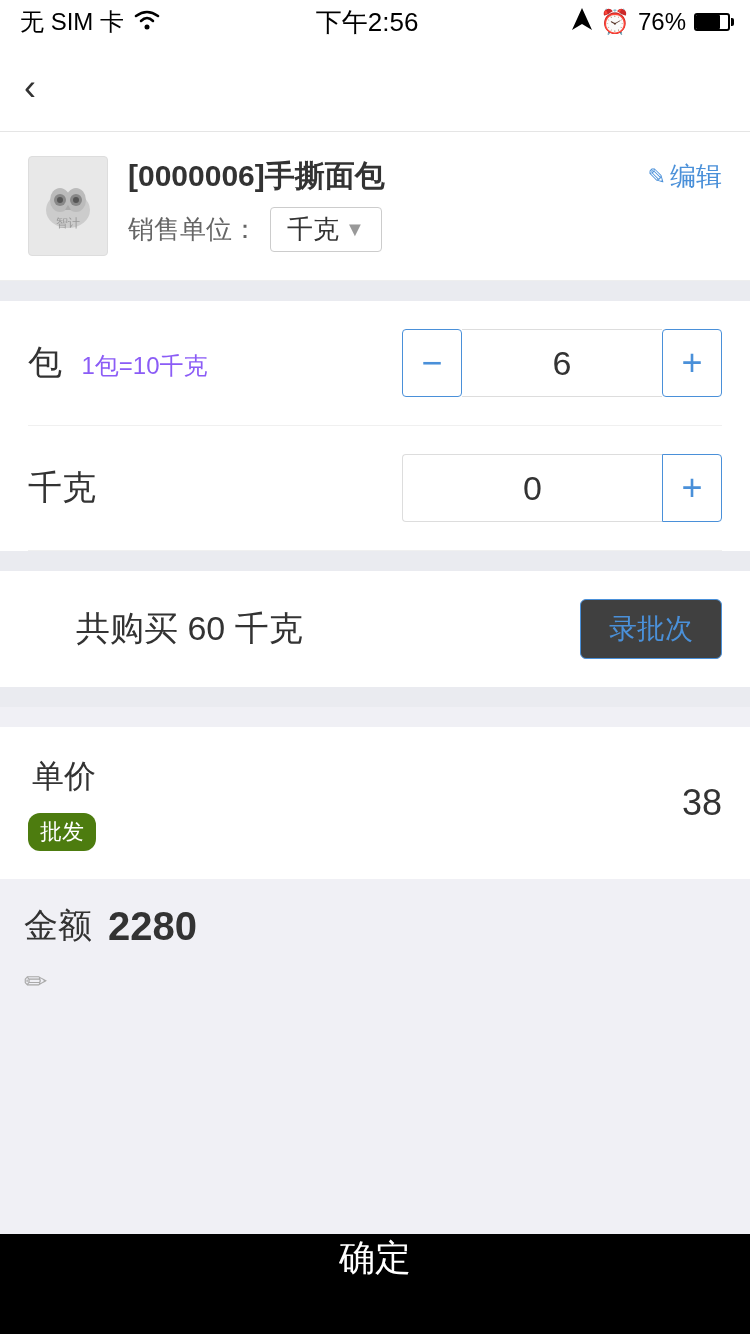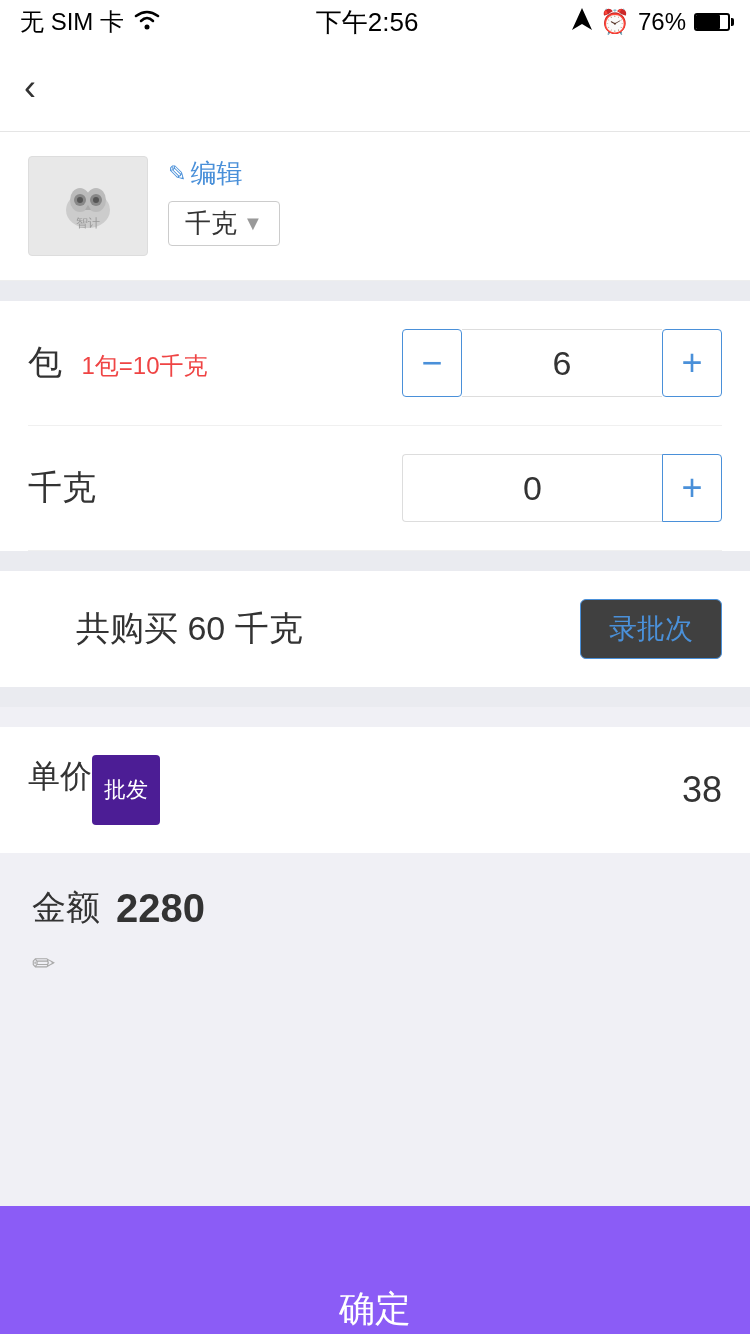--- a/index.html
+++ b/index.html
@@ -94,21 +94,21 @@
     
     .product-card {
       background: #fff;
       padding: 24px 28px;
       display: flex;
       align-items: flex-start;
       gap: 20px;
       border-bottom: 1px solid #eee;
     }
     .product-image {
-      width: 120px;
+      width: 80px;
       height: 100px;
       background: #e8e8e8;
       border: 1px solid #ddd;
       border-radius: 4px;
       display: flex;
       align-items: center;
       justify-content: center;
       flex-shrink: 0;
     }
     .product-image-owl {
@@ -186,21 +186,21 @@
       border-bottom: 1px solid #f0f0f0;
     }
     .qty-label {
       flex: 1;
       font-size: 34px;
       color: #333;
       font-weight: 500;
     }
     .qty-hint {
       font-size: 24px;
-      color: #ef4444;
+      color: #8b5cf6;
       margin-left: 10px;
       font-weight: 400;
     }
     .qty-control {
       display: flex;
       align-items: center;
       gap: 0;
     }
     .qty-btn {
       width: 60px;
@@ -286,28 +286,30 @@
     }
     .price-row {
       display: flex;
       align-items: center;
       justify-content: space-between;
     }
     .price-label {
       font-size: 32px;
       color: #333;
       display: flex;
-      align-items: flex-start;
+      align-items: flex-end;
+      gap: 14px;
+      flex-direction: column;
     }
     .price-tag-badge {
-      background: #4c1d95;
+      background: #4d7c0f;
       color: #fff;
       font-size: 22px;
-      padding: 20px 12px;
-      border-radius: 4px;
+      padding: 4px 12px;
+      border-radius: 12px;
     }
     .price-ref-btn {
       border: 1.5px solid #e8813a;
       color: #e8813a;
       background: #fff;
       border-radius: 6px;
       padding: 8px 18px;
       font-size: 26px;
       cursor: pointer;
       display: flex;
@@ -316,21 +318,21 @@
     }
     .price-value {
       font-size: 36px;
       color: #333;
       font-weight: 500;
     }
 
     
     .amount-section {
       background: #f0f0f5;
-      padding: 32px;
+      padding: 24px;
     }
     .amount-row {
       display: flex;
       align-items: center;
       gap: 16px;
       margin-bottom: 16px;
     }
     .amount-label {
       font-size: 34px;
       color: #333;
@@ -357,24 +359,24 @@
     .bottom-space {
       height: 200px;
       background: #f0f0f5;
     }
 
     
     .confirm-bar {
       position: fixed;
       bottom: 0;
       width: 750px;
-      height: 128px;
-      background: #8b5cf6;
-      display: flex;
-      align-items: flex-end;
+      height: 100px;
+      background: #000000;
+      display: flex;
+      align-items: flex-start;
       justify-content: center;
       cursor: pointer;
     }
     .confirm-text {
       font-size: 36px;
       color: #fff;
       font-weight: 500;
     }
   </style>
 </head>
@@ -423,26 +425,28 @@
         <circle cx="38" cy="28" r="6" fill="#888"></circle>
         <circle cx="22" cy="28" r="3" fill="#555"></circle>
         <circle cx="38" cy="28" r="3" fill="#555"></circle>
         <polygon points="30,33 27,38 33,38" fill="#aaa"></polygon>
         <text x="30" y="55" text-anchor="middle" font-size="12" fill="#999">智计</text>
       </svg>
     </span>
   </div>
   <div class="product-info">
     <div class="product-name-row">
+      <span class="product-name">[0000006]手撕面包</span>
       <span class="edit-link">
         <span class="edit-icon">✎</span>
         <span>编辑</span>
       </span>
     </div>
     <div class="unit-row">
+      <span>销售单位：</span>
       <div class="unit-select">
         <span>千克</span>
         <span class="unit-chevron">▼</span>
       </div>
     </div>
   </div>
 </div>
 
 <div class="section-divider"></div>
 

